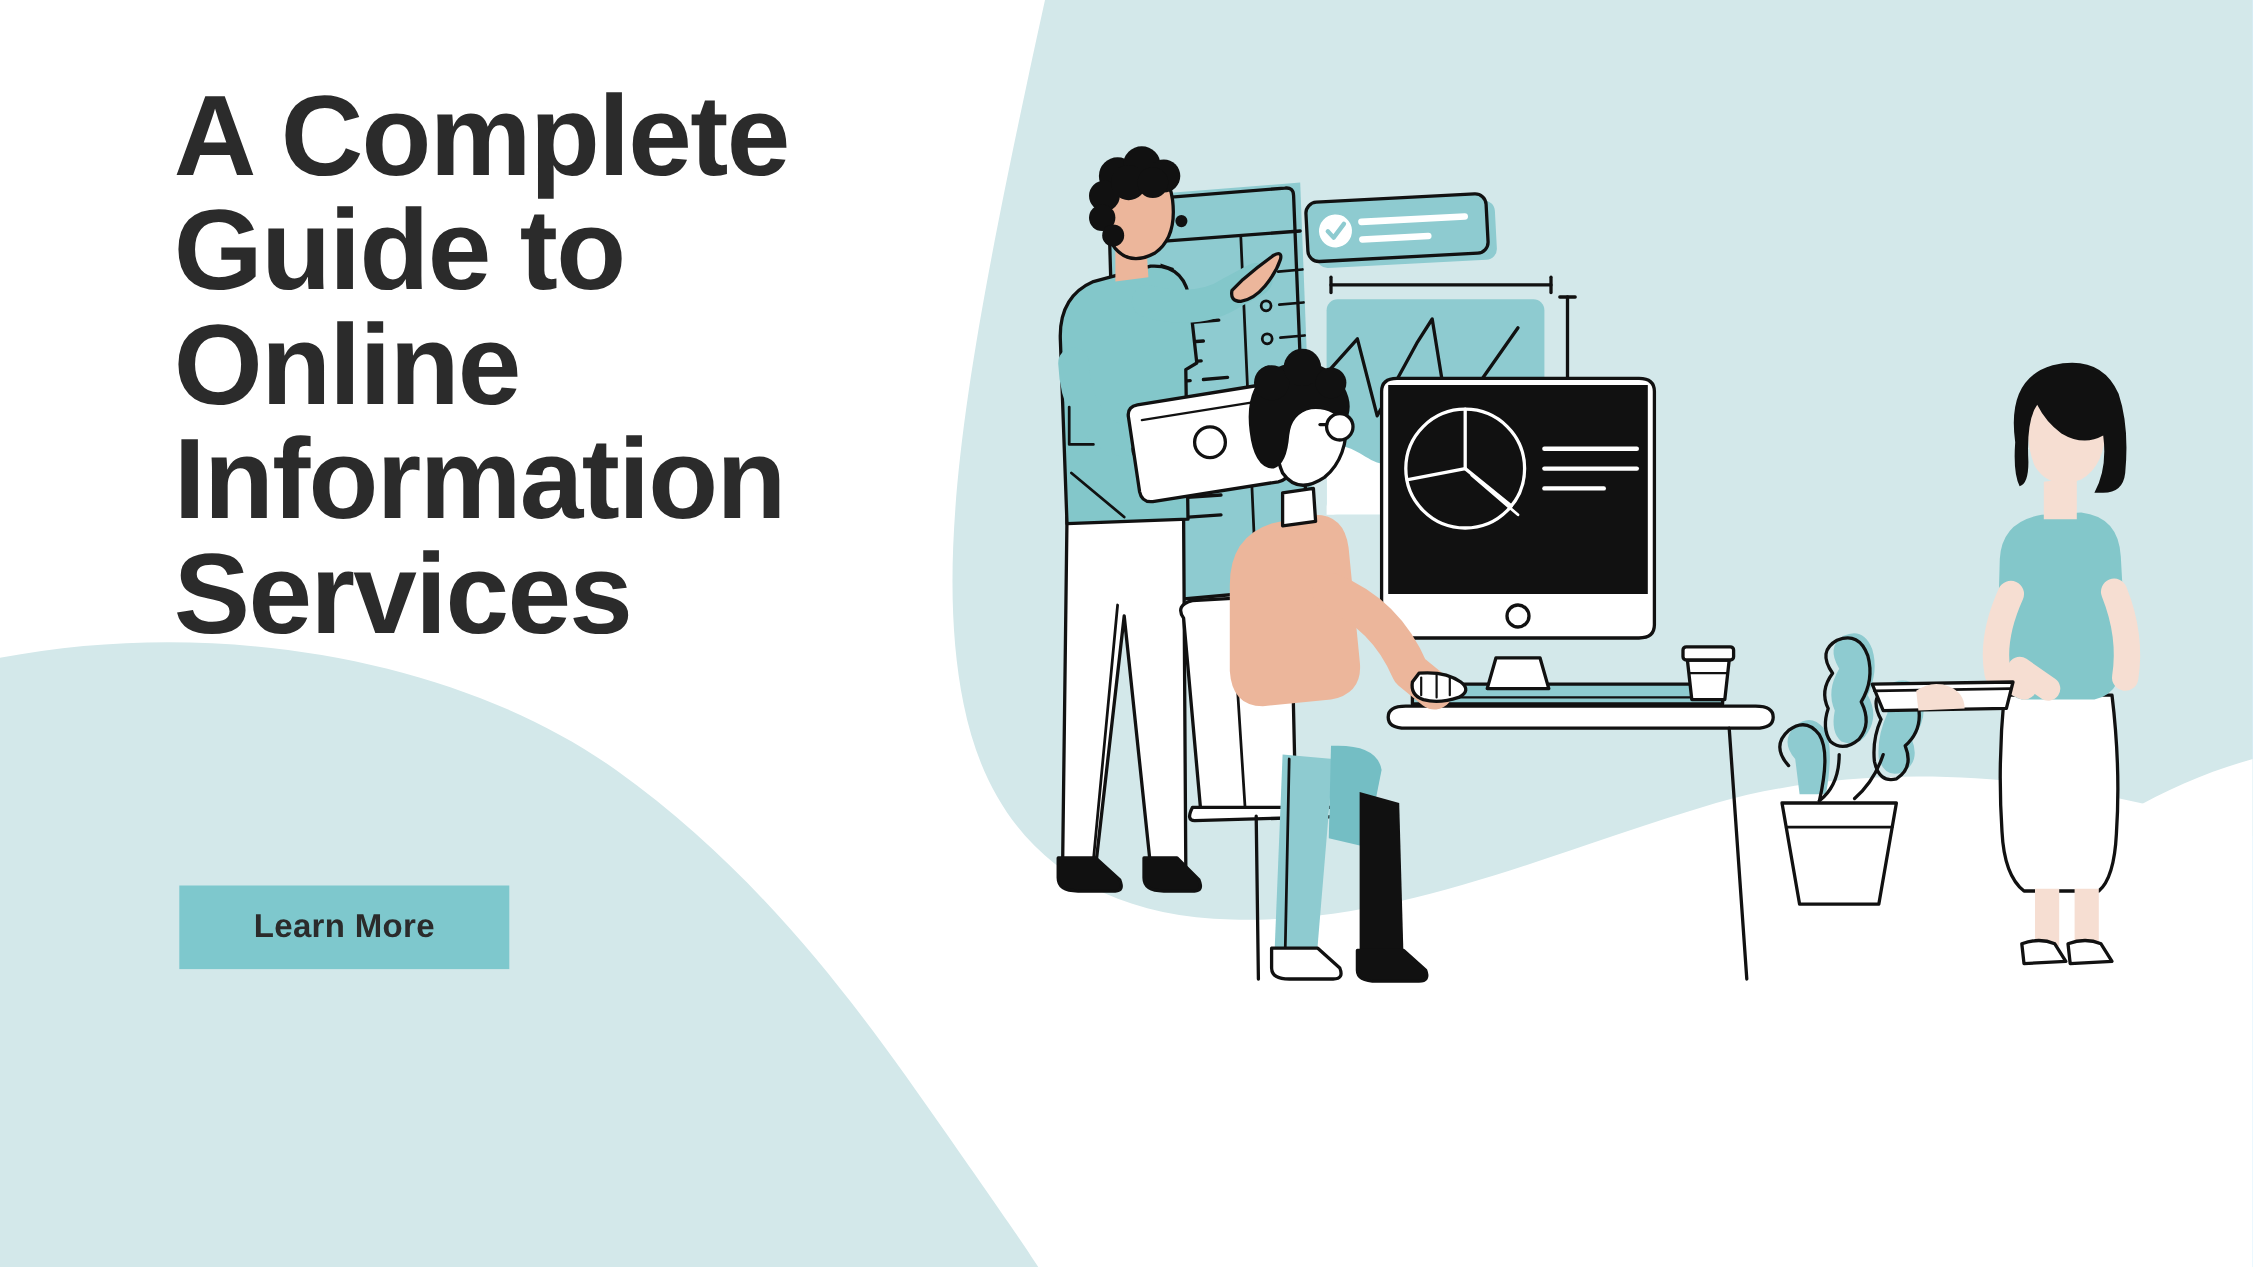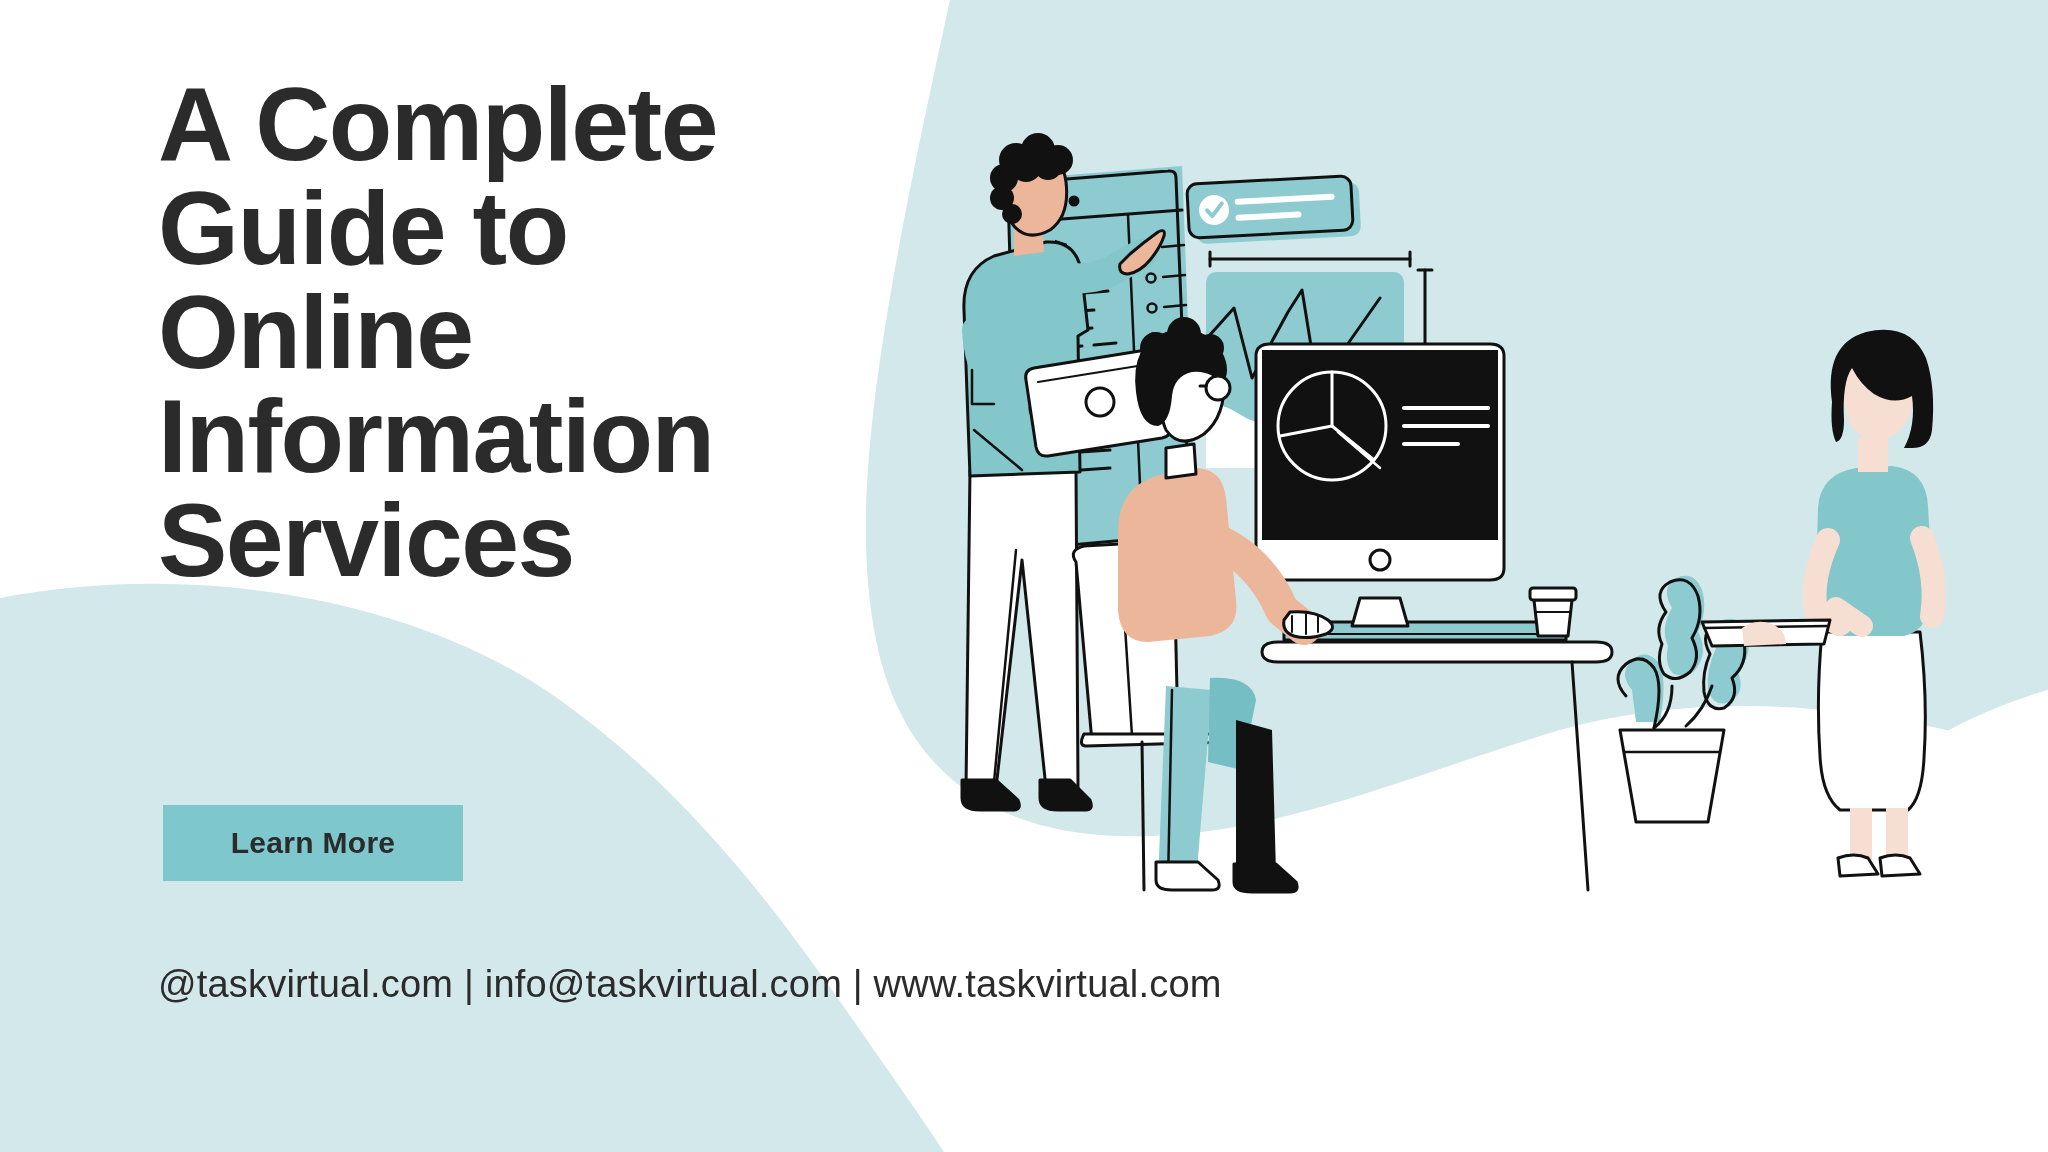--- a/index.html
+++ b/index.html
@@ -401,16 +401,15 @@
     <h1 id="headline">A Complete
 Guide to
 Online
 Information
 Services</h1>
 
     <button id="cta-button">
       <span id="cta-label">Learn More</span>
     </button>
 
-    <div id="footer-contact">@taskvirtual.com | info@taskvirtual.com | www.taskvirtual.com</div>
 
   </div>
 </div>
 
 </body></html>

